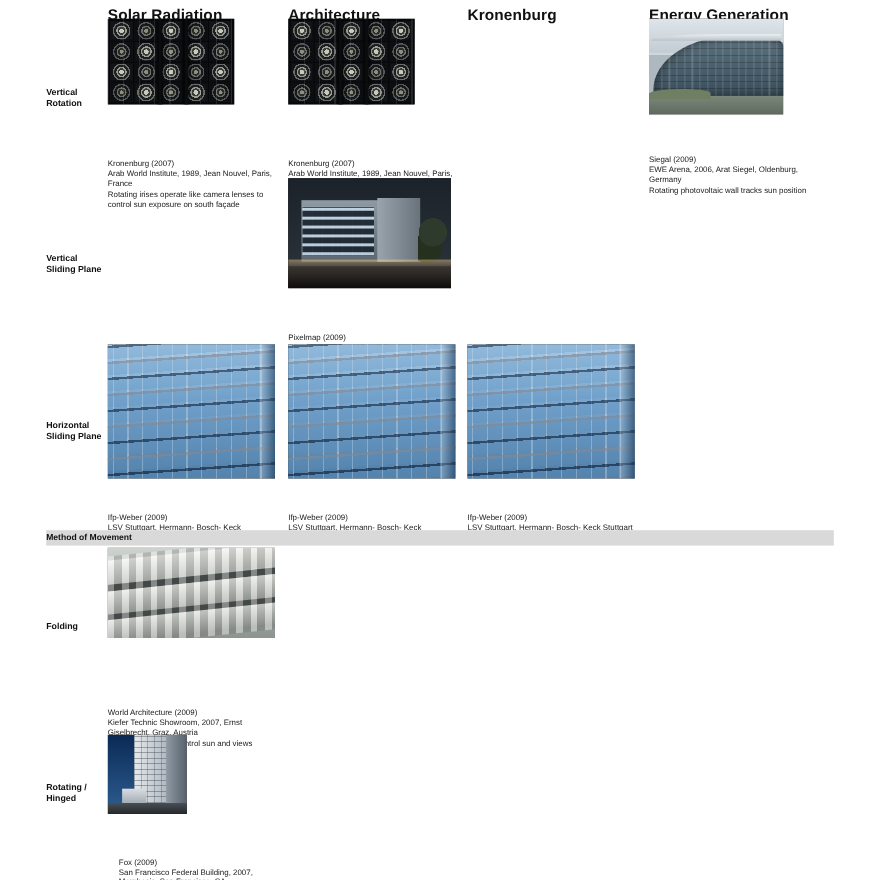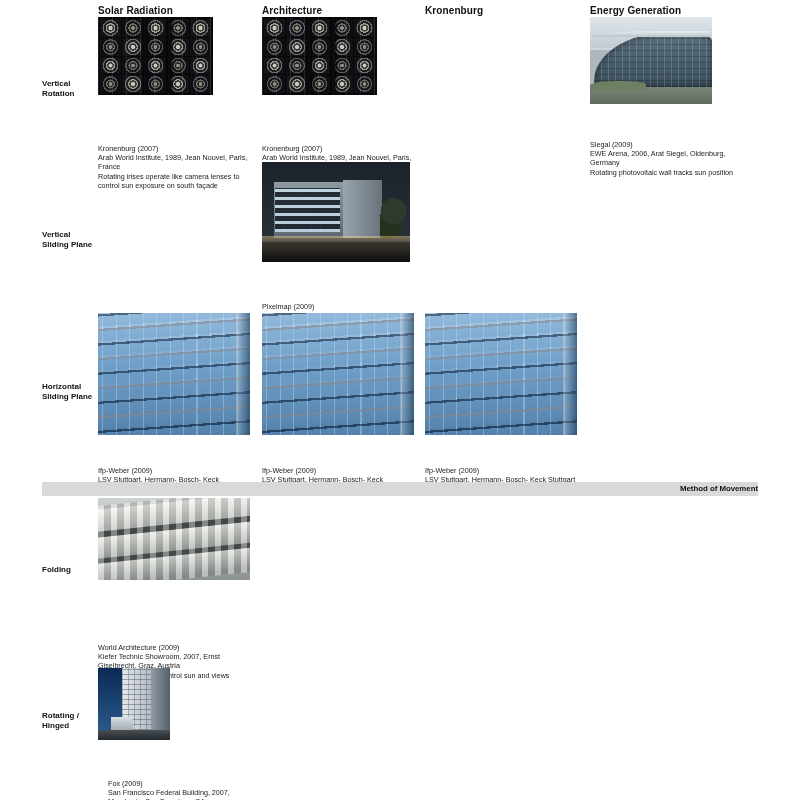--- a/index.html
+++ b/index.html
@@ -9,21 +9,21 @@
     font-family:"Liberation Sans", sans-serif;
     color:#1a1a1a;
     position:relative;
     overflow:hidden;
   }
   .sheet{position:relative;width:800px;height:800px;}
 
   
   .col-head{
     position:absolute;
-    font-size:10px;
+    font-size:14px;
     font-weight:bold;
     color:#111;
     letter-spacing:0.1px;
   }
 
   
   .row-label{
     position:absolute;
     font-size:8px;
     font-weight:bold;
@@ -48,21 +48,21 @@
   }
   .caption.wide{width:155px;}
 
   
   .banner{
     position:absolute;
     background:#d9d9d9;
     color:#111;
     font-size:7.8px;
     font-weight:bold;
-    text-align:right;
+    text-align:left;
     line-height:14px;
     height:14px;
   }
 
   
   .mashrabiya{
     width:100%;height:100%;
     background:#05070a;
     position:relative;
   }

